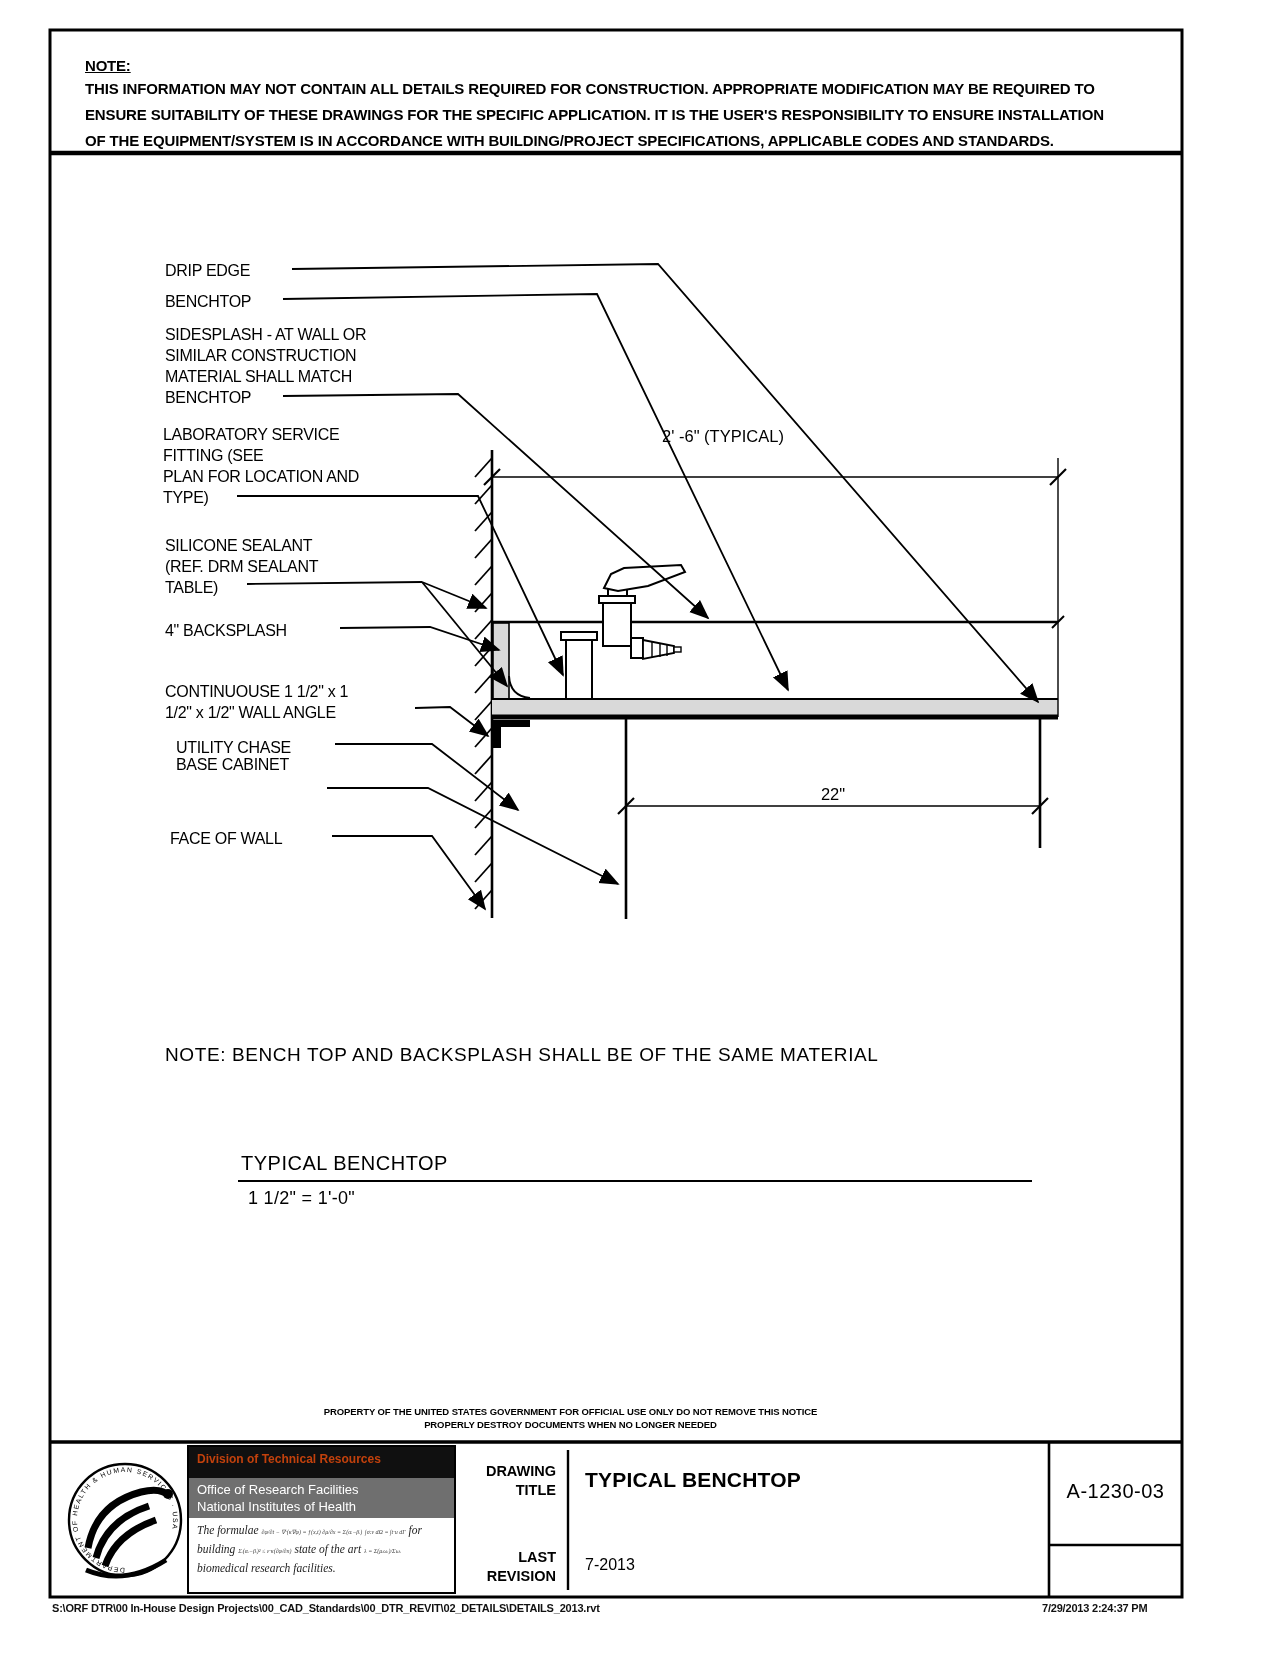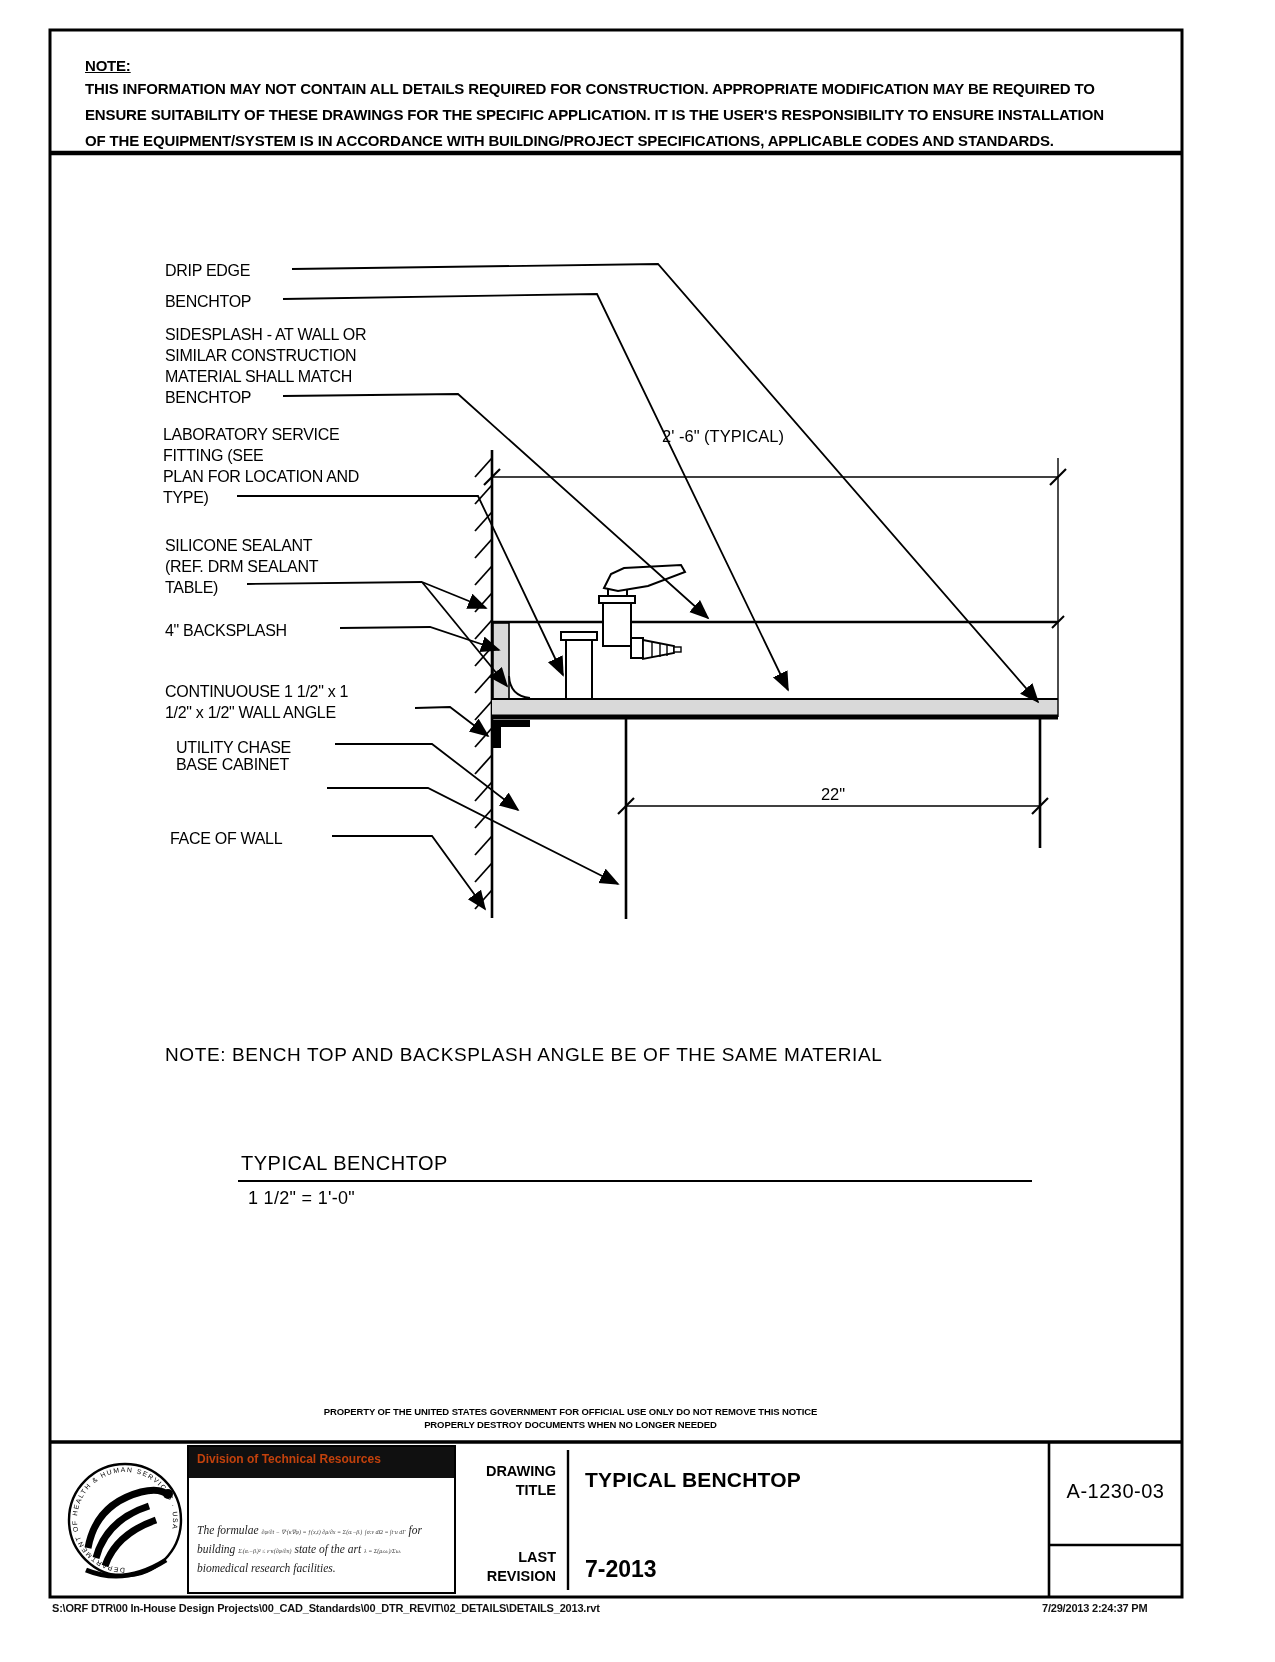--- a/index.html
+++ b/index.html
@@ -24,21 +24,21 @@
   
   .tb-black{background:#101010;color:#c2410c;font-weight:bold;font-size:12px;
             padding:5px 0 0 8px;box-sizing:border-box;}
   .tb-gray{background:#6f6f6f;color:#fff;font-size:13px;line-height:17px;
            padding:3px 0 0 8px;box-sizing:border-box;}
   .tb-formulae{font-family:"Liberation Serif",serif;font-style:italic;font-size:11.5px;
                line-height:17px;color:#222;padding:4px 6px 0 8px;box-sizing:border-box;}
   .tb-formulae .mth{font-size:6px;color:#444;letter-spacing:0;}
   .tb-label{font-weight:bold;font-size:14.5px;line-height:19px;text-align:right;white-space:pre-line;}
   .tb-value-title{font-weight:bold;font-size:21px;letter-spacing:.2px;}
-  .tb-value-rev{font-weight:bold;font-size:23px;}
+  .tb-value-rev{font-weight:normal;font-size:16px;}
   .tb-sheet{font-size:20px;text-align:center;letter-spacing:.5px;}
   
   .footer-txt{font-size:11px;font-weight:bold;letter-spacing:-.2px;color:#111;}
 </style>
 </head>
 <body>
 
 <div id="sheet">
 
   <svg id="draw-layer" viewBox="0 0 1275 1662" xmlns="http://www.w3.org/2000/svg">
@@ -187,30 +187,34 @@
   <div class="txt callout" style="left:165px;top:535px">SILICONE SEALANT
 (REF. DRM SEALANT
 TABLE)</div>
   <div class="txt callout" style="left:165px;top:620px">4" BACKSPLASH</div>
   <div class="txt callout" style="left:165px;top:681px">CONTINUOUSE 1 1/2" x 1
 1/2"  x 1/2" WALL ANGLE</div>
   <div class="txt callout" style="left:176px;top:737px">UTILITY CHASE</div>
   <div class="txt callout" style="left:176px;top:754px">BASE CABINET</div>
   <div class="txt callout" style="left:170px;top:828px">FACE OF WALL</div>
 
-  <div class="txt center-note" style="left:165px;top:1044px">NOTE:  BENCH TOP AND BACKSPLASH ANGLE BE OF THE SAME MATERIAL</div>
+  <div class="txt center-note" style="left:165px;top:1044px">NOTE:  BENCH TOP AND BACKSPLASH SHALL BE OF THE SAME MATERIAL</div>
 
   <div class="txt sec-title" style="left:241px;top:1152px">TYPICAL BENCHTOP</div>
   <div class="txt sec-underline" style="left:238px;top:1180px;width:794px"></div>
   <div class="txt sec-scale" style="left:248px;top:1188px">1 1/2" = 1'-0"</div>
 
   <div class="txt prop" style="left:0px;top:1406px">PROPERTY OF THE UNITED STATES GOVERNMENT FOR OFFICIAL USE ONLY DO NOT REMOVE THIS NOTICE</div>
   <div class="txt prop" style="left:0px;top:1419px">PROPERLY DESTROY DOCUMENTS WHEN NO LONGER NEEDED</div>
 
   <div class="txt tb-black" style="left:189px;top:1447px;width:265px;height:31px">Division of Technical Resources</div>
+  <div class="txt tb-gray" style="left:189px;top:1478px;width:265px;height:40px">
+    <div>Office of Research Facilities</div>
+    <div>National Institutes of Health</div>
+  </div>
   <div class="txt tb-formulae" style="left:189px;top:1518px;width:265px;height:74px">
     <span>The formulae</span>
     <span class="mth">∂φ/∂t − ∇·(κ∇φ) = ƒ(x,t)  ∂μ/∂x = Σ(αᵢ−βᵢ)</span>
     <span class="mth">∫σ:ε dΩ = ∫t·u dΓ</span>
     <span>for building</span>
     <span class="mth">Σᵢ(αᵢ−βᵢ)² ≤ ε·κ(∂φ/∂n)</span>
     <span>state of the art</span>
     <span class="mth">λ = Σ(μᵢωᵢ)/Σωᵢ</span>
     <span>biomedical research facilities.</span>
   </div>

